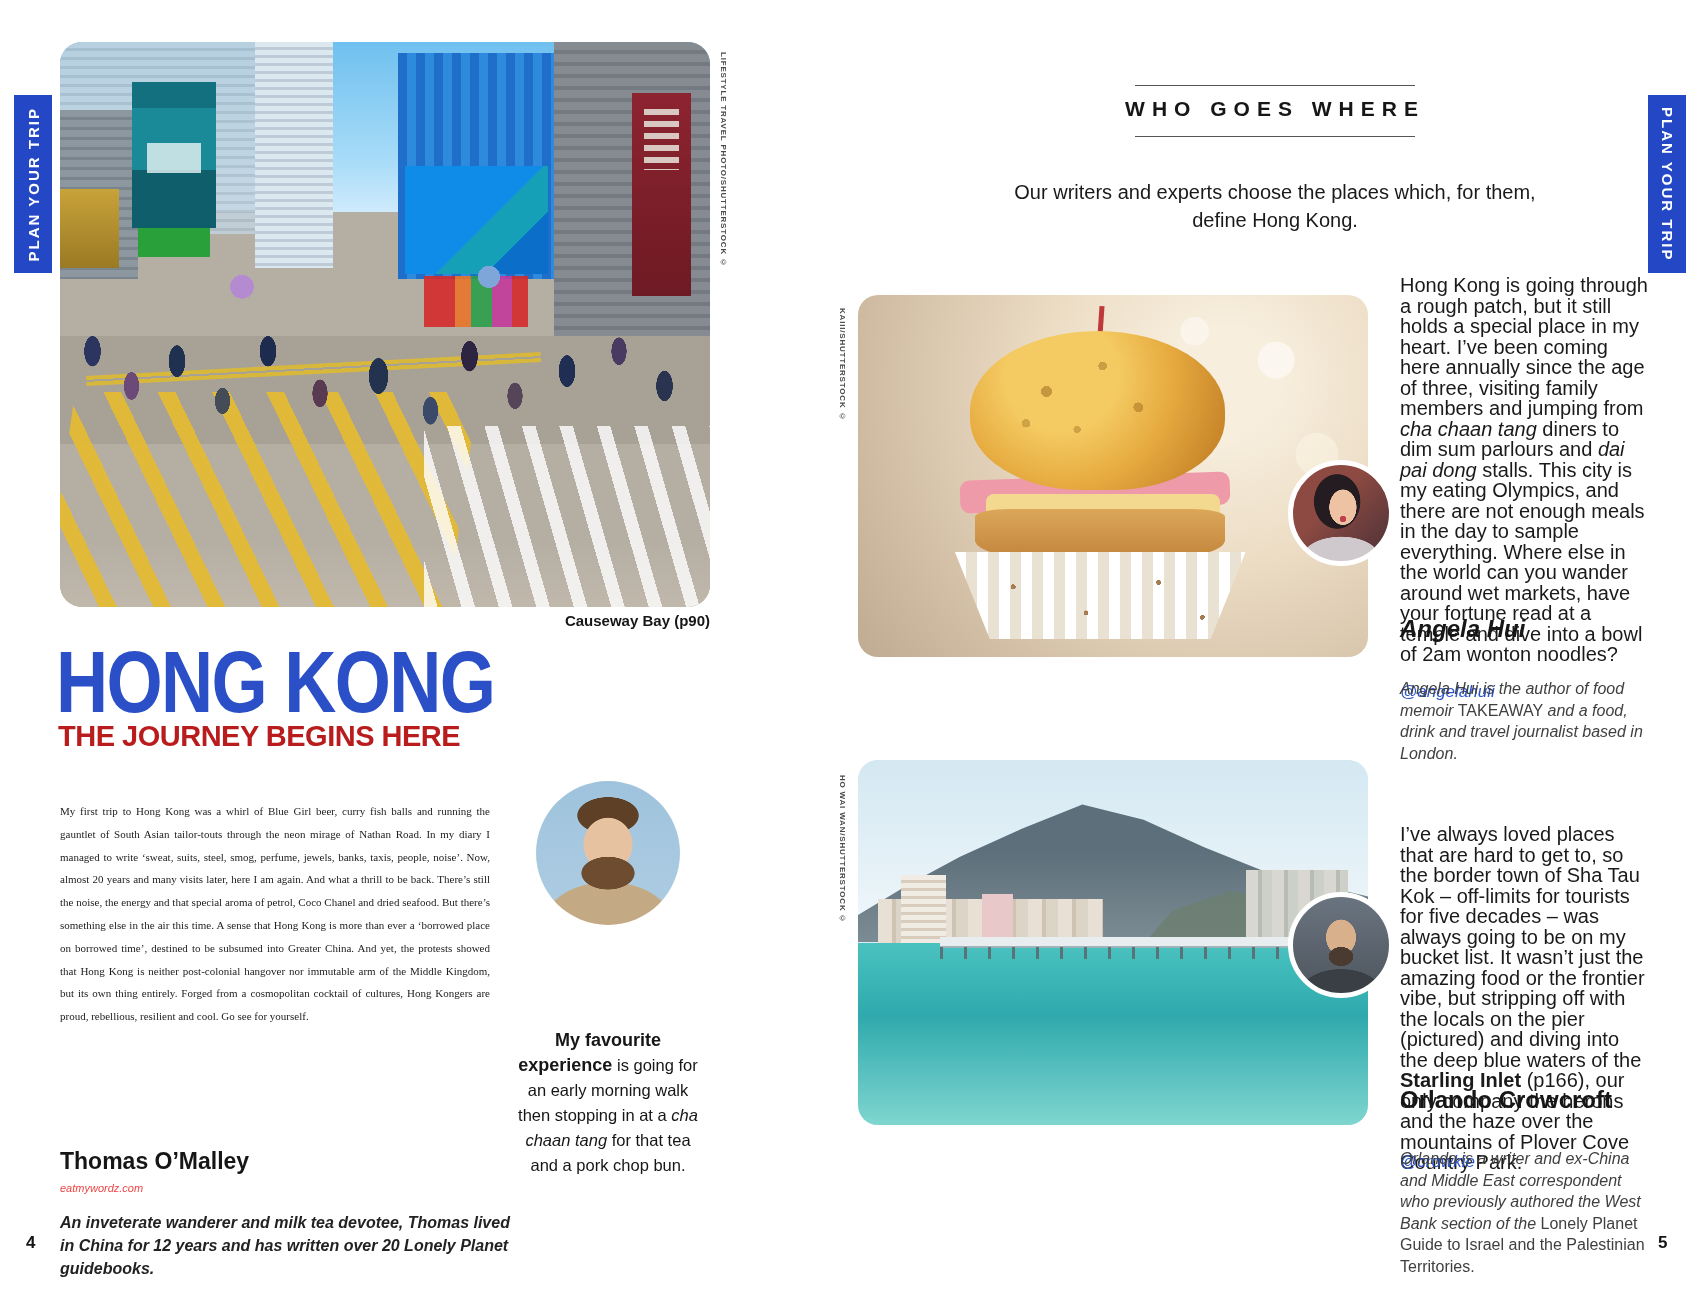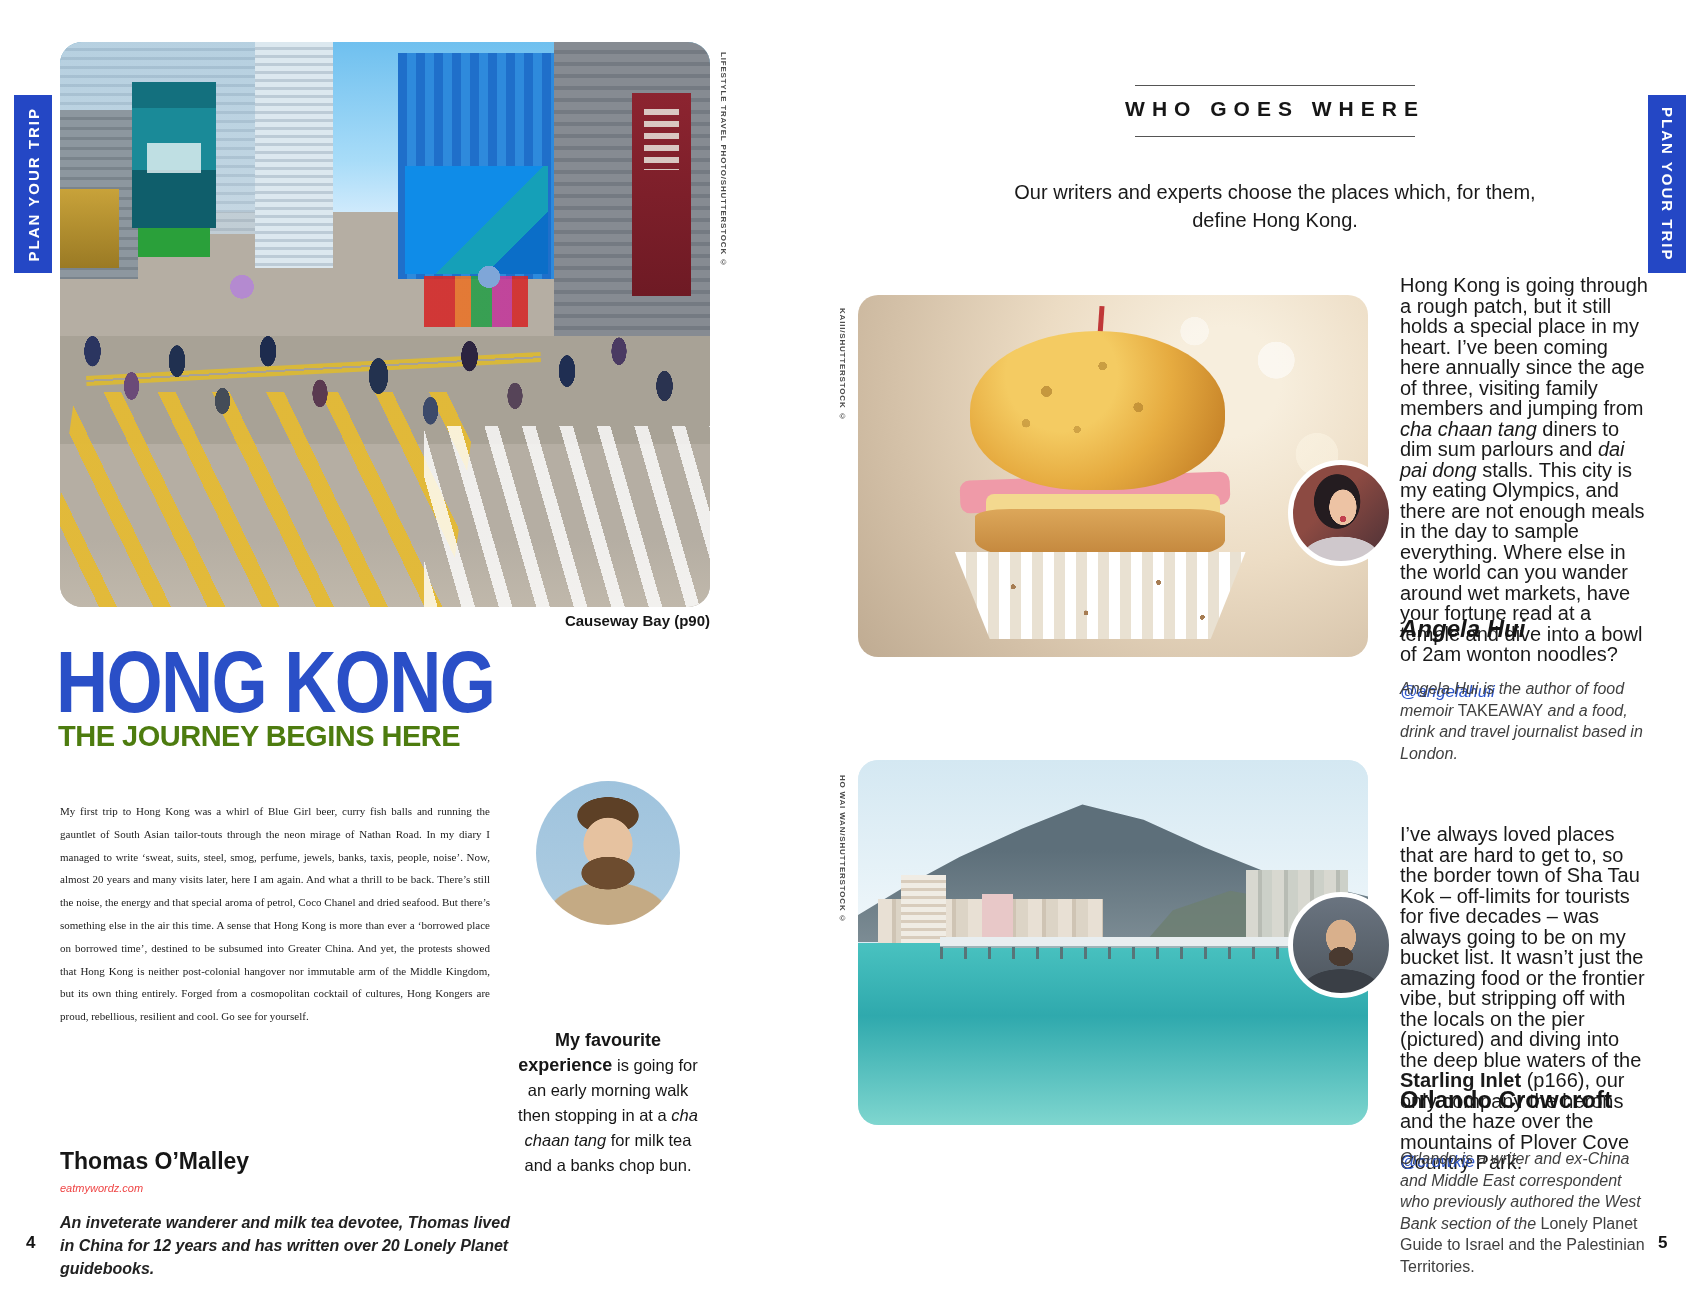--- a/index.html
+++ b/index.html
@@ -62,21 +62,21 @@
      radial-gradient(ellipse 12px 23px at 78% 46%,#1f2e52 68%,transparent 70%),
      radial-gradient(ellipse 11px 20px at 86% 38%,#4a3a62 68%,transparent 70%),
      radial-gradient(ellipse 12px 22px at 93% 52%,#2a3350 68%,transparent 70%),
      radial-gradient(circle 15px at 28% 12%,#b48ad0 78%,transparent 80%),
      radial-gradient(circle 14px at 66% 8%,#7fa6d8 78%,transparent 80%);}
   .street-credit{left:719px;top:52px;height:250px;}
   .street-caption{left:400px;top:612px;width:310px;text-align:right;font-weight:bold;font-size:15px;}
 
   .hk-title{left:56px;top:638px;font-size:88px;font-weight:800;color:#2a4fc7;line-height:1;
             transform:scaleX(.82);transform-origin:left top;letter-spacing:-2px;white-space:nowrap;}
-  .hk-sub{left:58px;top:720px;font-size:29px;font-weight:800;color:#4d7c0f;letter-spacing:-.5px;white-space:nowrap;}
+  .hk-sub{left:58px;top:720px;font-size:29px;font-weight:800;color:#b91c1c;letter-spacing:-.5px;white-space:nowrap;}
   .hk-body{left:60px;top:800px;width:430px;font-family:"Liberation Serif","DejaVu Serif",serif;
            font-size:11px;line-height:22.8px;text-align:justify;color:#1c1c1c;}
   .hk-author{left:60px;top:1148px;font-size:23px;font-weight:800;}
   .hk-link{left:60px;top:1182px;font-size:11px;font-style:italic;color:#ef4444;}
   .hk-bio{left:60px;top:1211px;width:460px;font-size:16px;font-style:italic;font-weight:700;line-height:23px;color:#222;}
   .pagenum{font-size:17px;font-weight:bold;color:#141414;}
   .page-4{left:26px;top:1233px;}
   .page-5{left:1658px;top:1233px;}
 
   .avatar{border-radius:50%;overflow:hidden;}
@@ -215,21 +215,21 @@
   <h1 class="abs hk-title" style="margin:0;">HONG KONG</h1>
   <h2 class="abs hk-sub" style="margin:0;">THE JOURNEY BEGINS HERE</h2>
 
   <p class="abs hk-body" style="margin:0;">My first trip to Hong Kong was a whirl of Blue Girl beer, curry fish balls and running the gauntlet of South Asian tailor-touts through the neon mirage of Nathan Road. In my diary I managed to write ‘sweat, suits, steel, smog, perfume, jewels, banks, taxis, people, noise’. Now, almost 20 years and many visits later, here I am again. And what a thrill to be back. There’s still the noise, the energy and that special aroma of petrol, Coco Chanel and dried seafood. But there’s something else in the air this time. A sense that Hong Kong is more than ever a ‘borrowed place on borrowed time’, destined to be subsumed into Greater China. And yet, the protests showed that Hong Kong is neither post-colonial hangover nor immutable arm of the Middle Kingdom, but its own thing entirely. Forged from a cosmopolitan cocktail of cultures, Hong Kongers are proud, rebellious, resilient and cool. Go see for yourself.</p>
 
   <div class="abs hk-author">Thomas O’Malley</div>
   <div class="abs hk-link">eatmywordz.com</div>
   <div class="abs hk-bio">An inveterate wanderer and milk tea devotee, Thomas lived in China for 12 years and has written over 20 Lonely Planet guidebooks.</div>
 
   <div class="abs avatar avatar-thomas"></div>
-  <div class="abs fav"><span class="seg-b">My favourite experience</span><span> is going for an early morning walk then stopping in at a </span><span class="seg-i">cha chaan tang</span><span> for milk tea and a banks chop bun.</span></div>
+  <div class="abs fav"><span class="seg-b">My favourite experience</span><span> is going for an early morning walk then stopping in at a </span><span class="seg-i">cha chaan tang</span><span> for that tea and a pork chop bun.</span></div>
 
   <div class="abs pagenum page-4">4</div>
 </section>
 
 <section>
 
   <div class="abs wgw-rule wgw-rule-top"></div>
   <div class="abs wgw-title">WHO GOES WHERE</div>
   <div class="abs wgw-rule wgw-rule-bot"></div>
   <div class="abs wgw-intro">Our writers and experts choose the places which, for them, define Hong Kong.</div>

